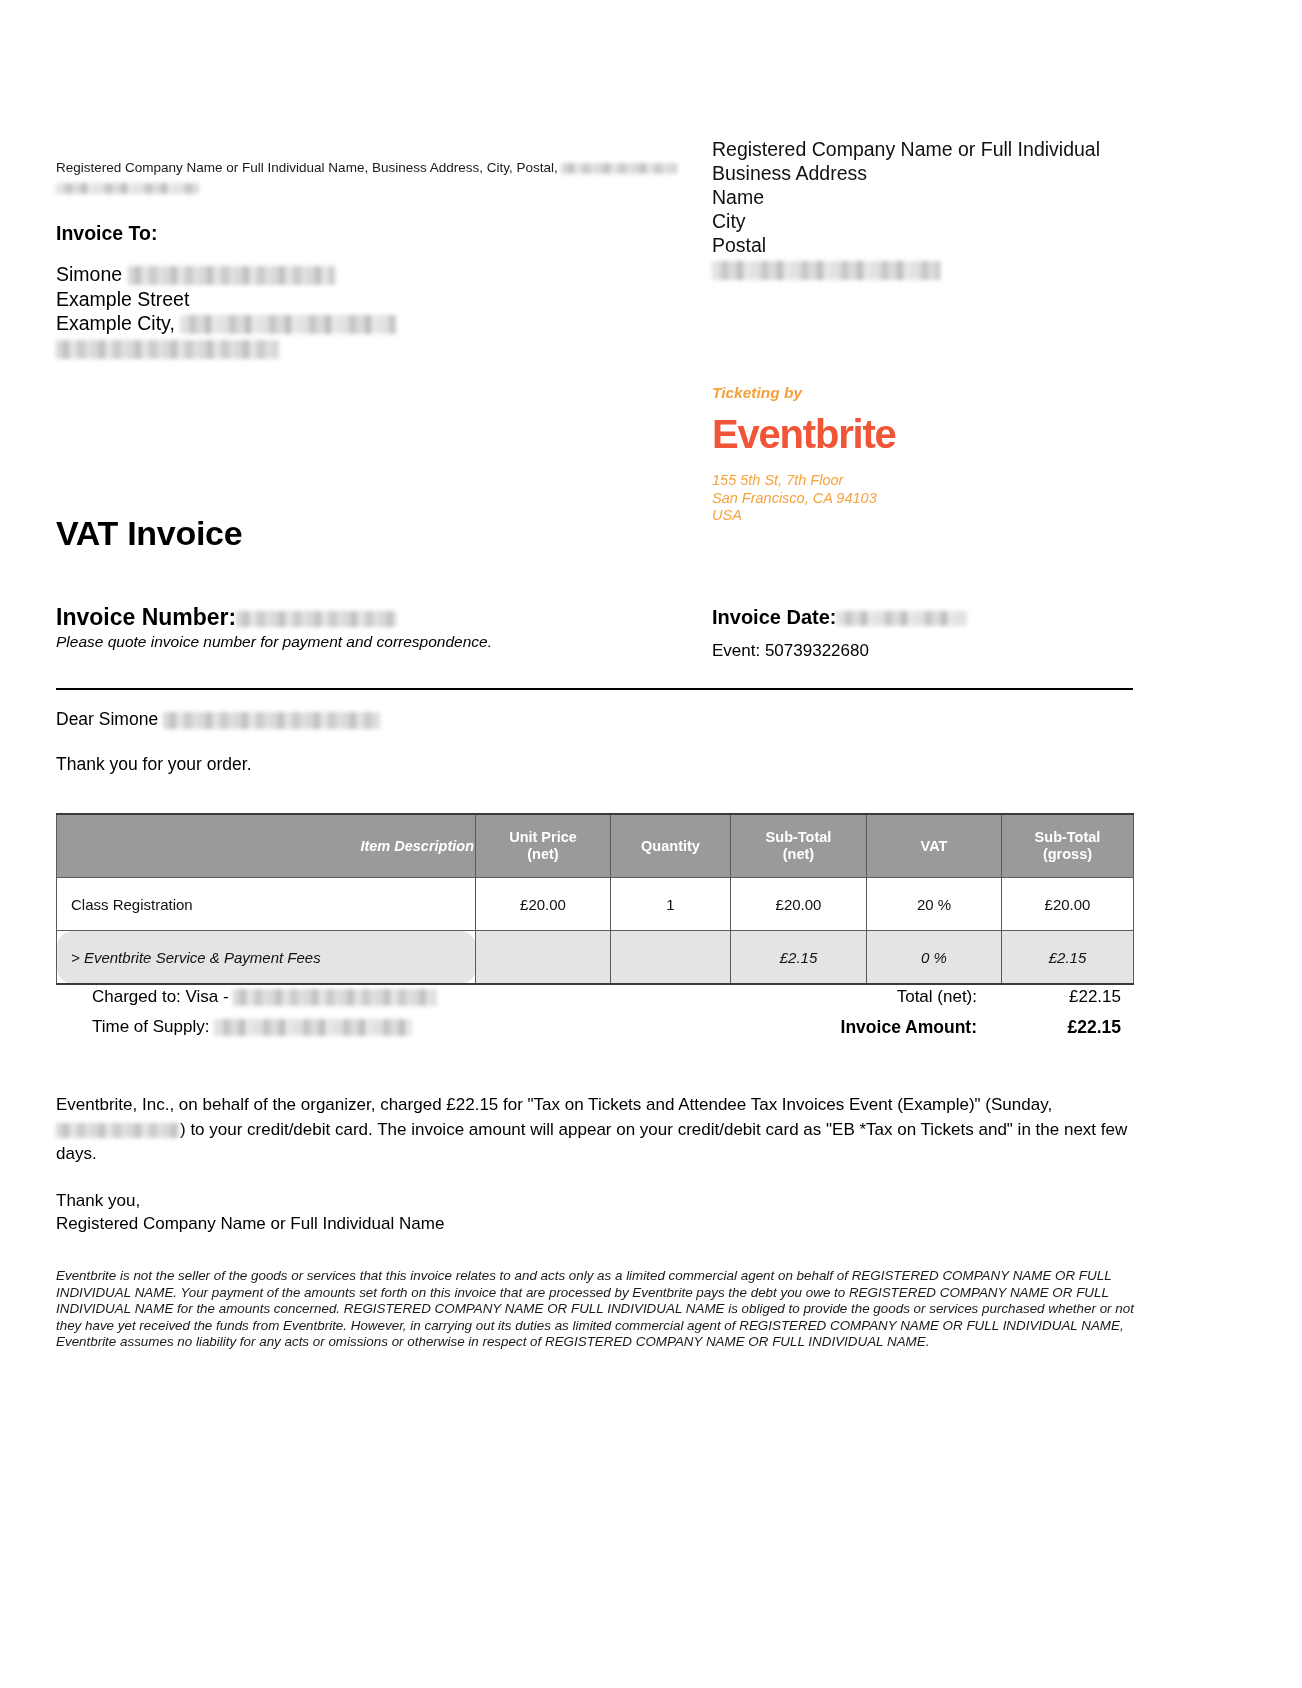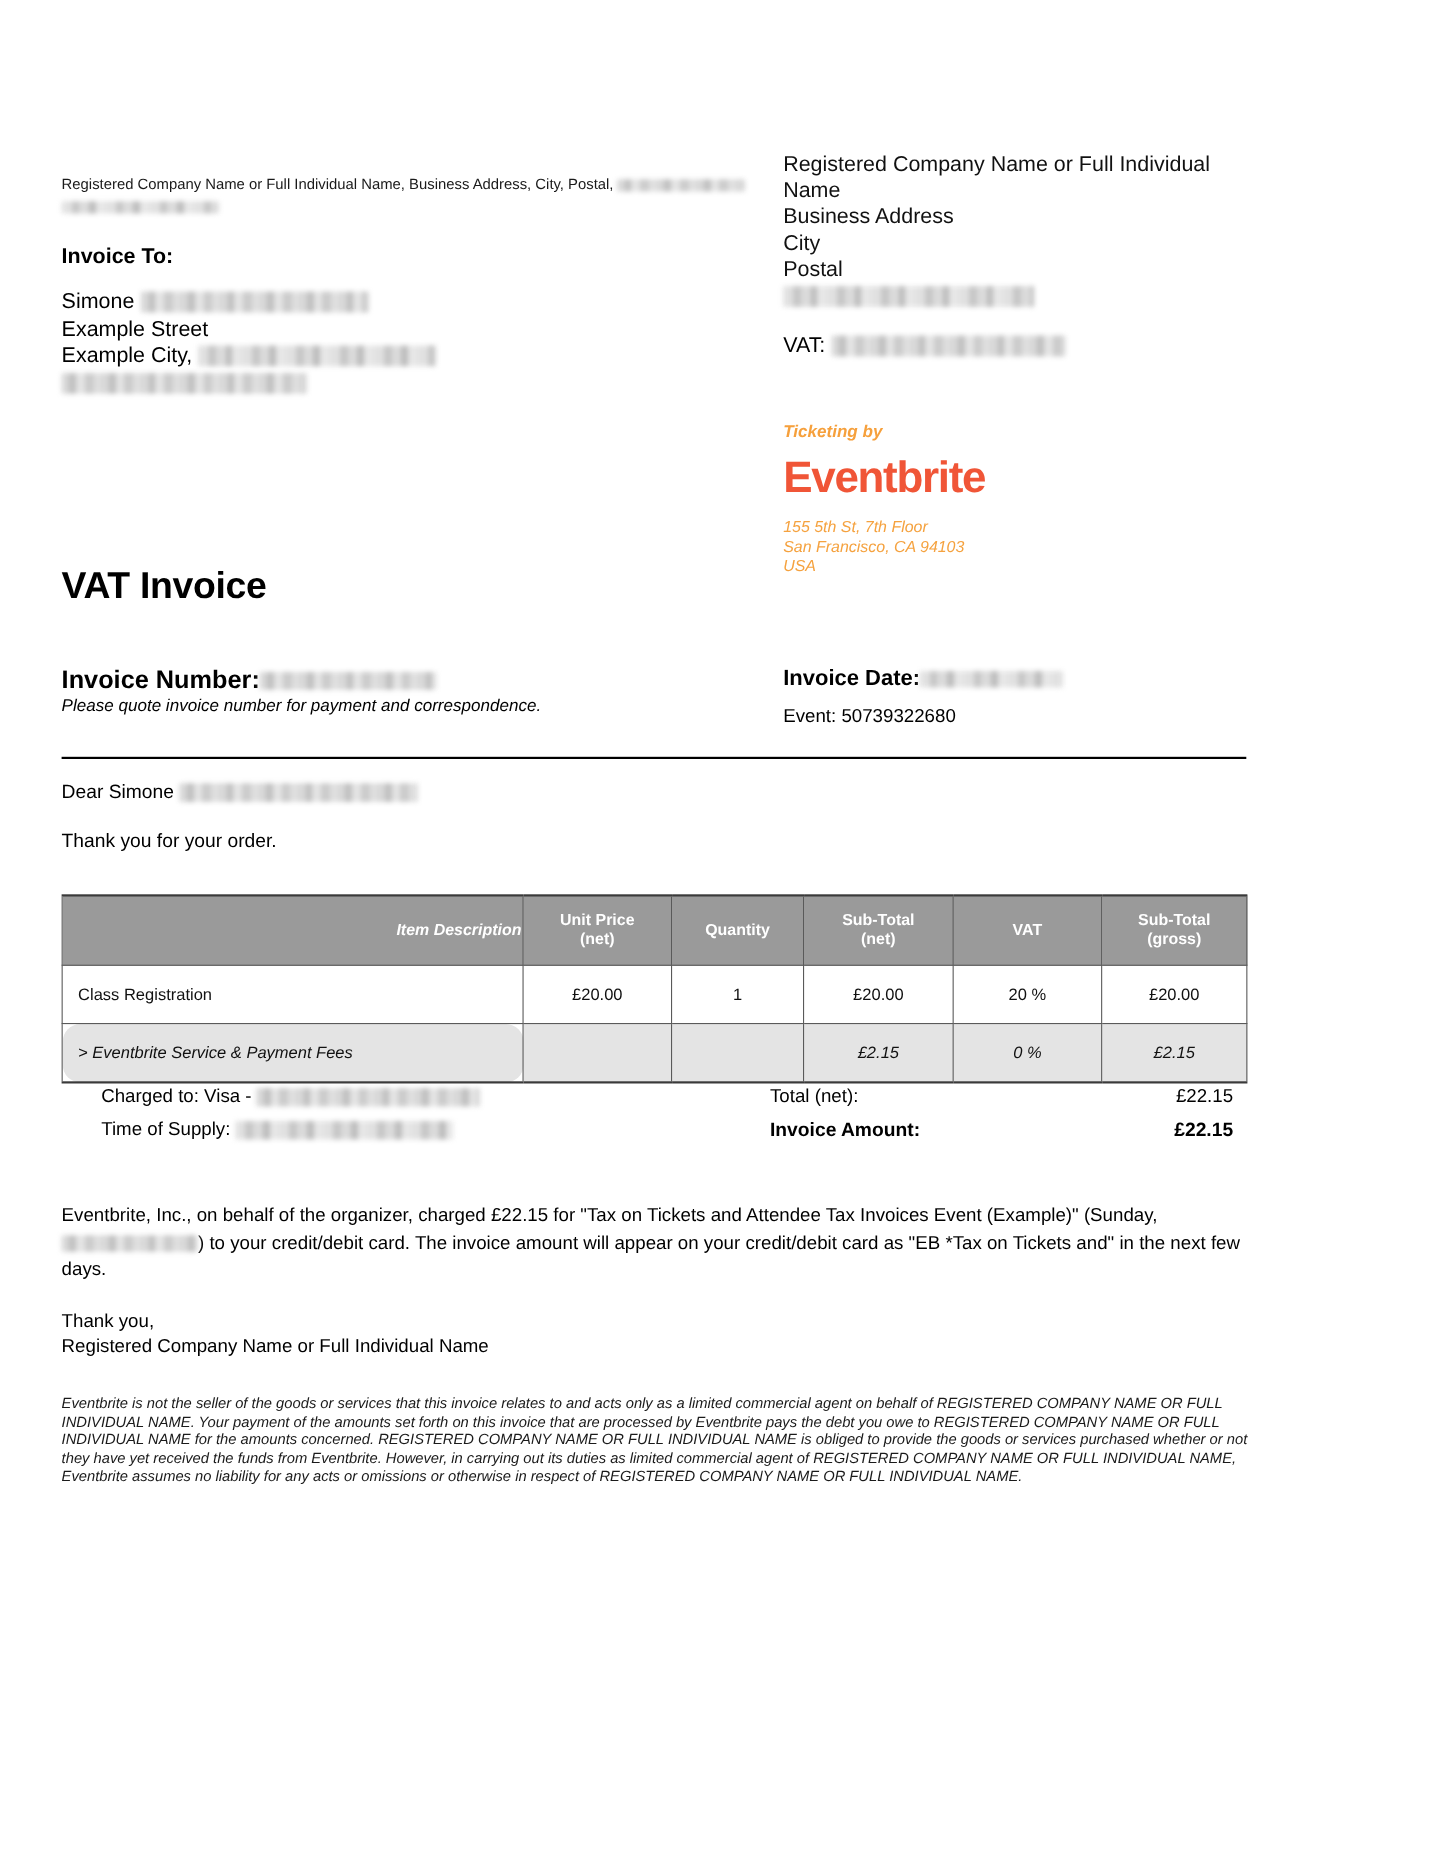--- a/index.html
+++ b/index.html
@@ -249,21 +249,21 @@
     width: 433px;
     font-size: 17px;
     line-height: 30px;
   }
   .totals-right .tr-line {
     display: flex;
     justify-content: space-between;
     height: 30px;
     align-items: center;
   }
-  .totals-right .tr-label { flex: 1; padding-right: 26px;}
+  .totals-right .tr-label { text-align: right; flex: 1; padding-right: 26px;}
   .totals-right .tr-val { width: 118px; text-align: right; padding-right: 12px;}
   .totals-right .bold { font-weight: bold; font-size: 17.5px;}
 
   
   .body-para {
     position: absolute;
     left: 56px;
     top: 1093px;
     width: 1080px;
     font-size: 17px;
@@ -310,31 +310,27 @@
       <span class="redact r2" style="width:216px;height:19px;"></span>
     </div>
     <div>
       <span class="redact" style="width:223px;height:19px;"></span>
     </div>
   </div>
 
   <div class="invoice-from-block">
     <div class="from-lines">
       <div>Registered Company Name or Full Individual</div>
+      <div>Business Address</div>
       <div>Name</div>
-      <div>Business Address</div>
       <div>City</div>
       <div>Postal</div>
       <div>
         <span class="redact r2" style="width:228px;height:19px;"></span>
       </div>
-    </div>
-    <div class="vat-line">
-      <span>VAT:</span>
-      <span class="redact" style="width:213px;height:19px;"></span>
     </div>
   </div>
 
   <div class="eb-block">
     <div class="eb-ticketing">Ticketing by</div>
     <div class="eb-logo">Eventbrite</div>
     <div class="eb-addr">
       <div>155 5th St, 7th Floor</div>
       <div>San Francisco, CA 94103</div>
       <div>USA</div>

